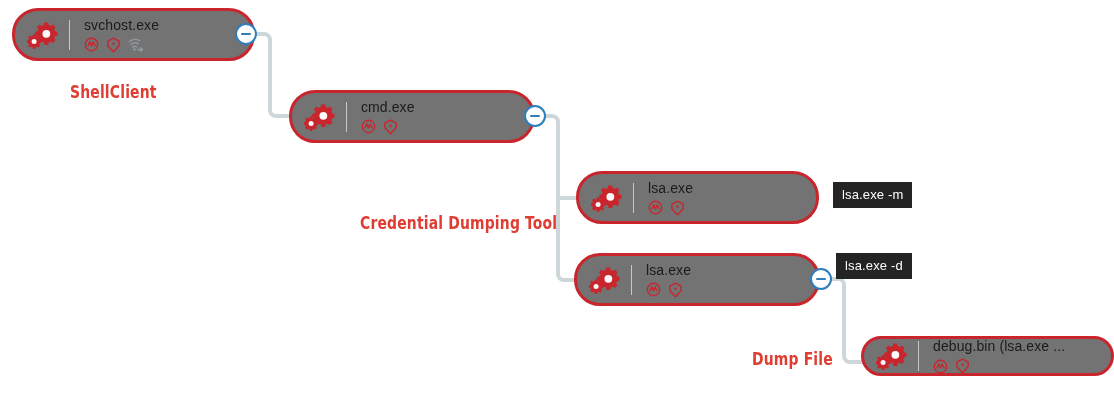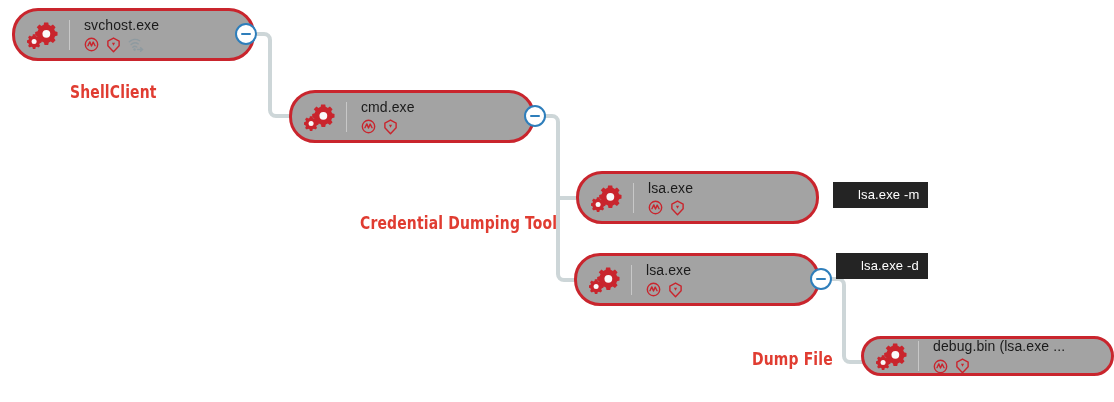--- a/index.html
+++ b/index.html
@@ -14,21 +14,21 @@
 
   
   #edges{position:absolute;left:0;top:0;width:1114px;height:402px;z-index:1;}
 
   
   .node{
     position:absolute;
     box-sizing:border-box;
     border:3px solid #c9252d;
     border-radius:26px;
-    background:#a3a3a3;
+    background:#737373;
     display:flex;
     align-items:center;
     z-index:3;
   }
   .node-gears{
     width:50px;
     flex:0 0 50px;
     display:flex;
     align-items:center;
     justify-content:center;
@@ -81,21 +81,21 @@
     border-radius:1px;
   }
 
   
   .tooltip{
     position:absolute;
     background:#242424;
     color:#ffffff;
     font-size:13px;
     line-height:15px;
-    padding:5px 9px 6px 25px;
+    padding:5px 9px 6px 9px;
     white-space:nowrap;
     z-index:6;
     letter-spacing:0.15px;
   }
 
   
   .annotation{
     position:absolute;
     color:#e03c31;
     font-family:"DejaVu Sans Condensed","Liberation Sans Narrow","Liberation Sans",sans-serif;

